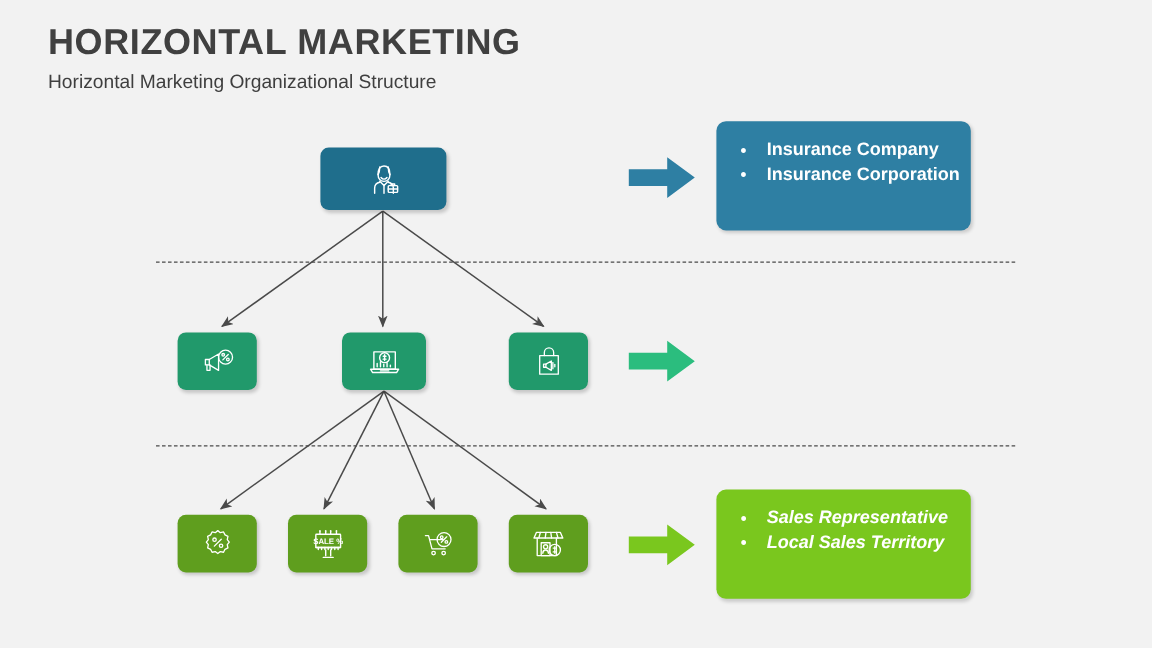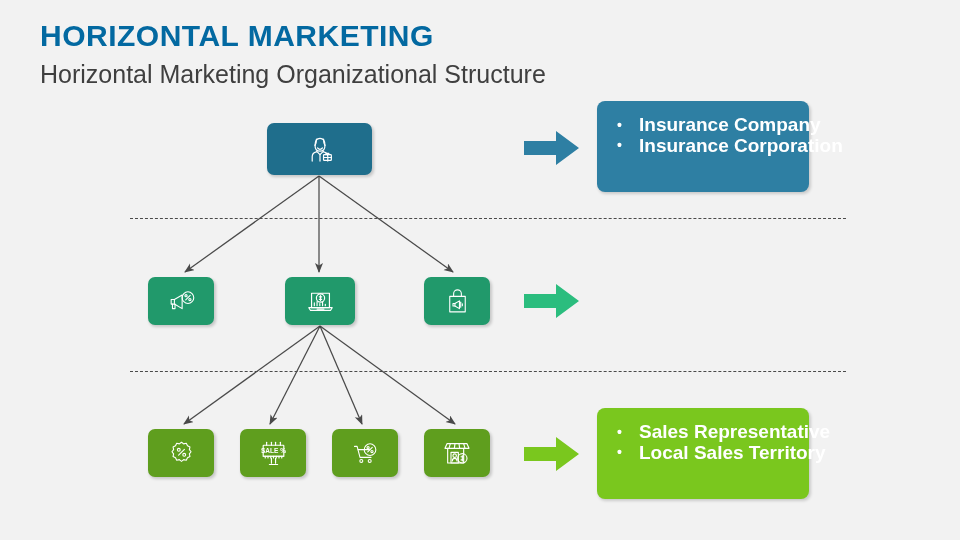--- a/index.html
+++ b/index.html
@@ -22,28 +22,28 @@
   }
 
   
   .title {
     position: absolute;
     left: 40px;
     top: 19px;
     font-size: 30px;
     font-weight: bold;
     letter-spacing: 0.5px;
-    color: #0369a1;
+    color: #404040;
     white-space: nowrap;
   }
   .subtitle {
     position: absolute;
     left: 40px;
     top: 60px;
-    font-size: 25px;
+    font-size: 16px;
     font-weight: normal;
     color: #3f3f3f;
     white-space: nowrap;
   }
 
   
   .divider {
     position: absolute;
     left: 130px;
     width: 716px;
@@ -109,36 +109,36 @@
   }
   .legend ul {
     margin: 0;
     padding: 0;
     list-style: none;
   }
   .legend li {
     position: relative;
     padding-left: 26px;
     color: #ffffff;
-    font-size: 19px;
+    font-size: 15px;
     font-weight: bold;
     line-height: 20.5px;
     white-space: nowrap;
   }
   .legend li::before {
     content: "\2022";
     position: absolute;
     left: 4px;
     top: -0.5px;
     font-size: 14px;
     line-height: 20.5px;
   }
   .lg-1 { left: 597px; top: 101px; width: 212px; height: 91px; background: #2e7fa3; }
   .lg-2 { left: 597px; top: 255px; width: 212px; height: 91px; background: #2bbd7e; }
-  .lg-3 { left: 597px; top: 408px; width: 212px; height: 91px; background: #7ac71e; }
+  .lg-3 { left: 597px; top: 408px; width: 212px; height: 91px; background: #7ac71e; font-style: italic; }
 </style>
 </head>
 <body>
 
 <div class="slide">
 
   <div class="title">HORIZONTAL MARKETING</div>
   <div class="subtitle">Horizontal Marketing Organizational Structure</div>
 
   <div class="divider d1"></div>

